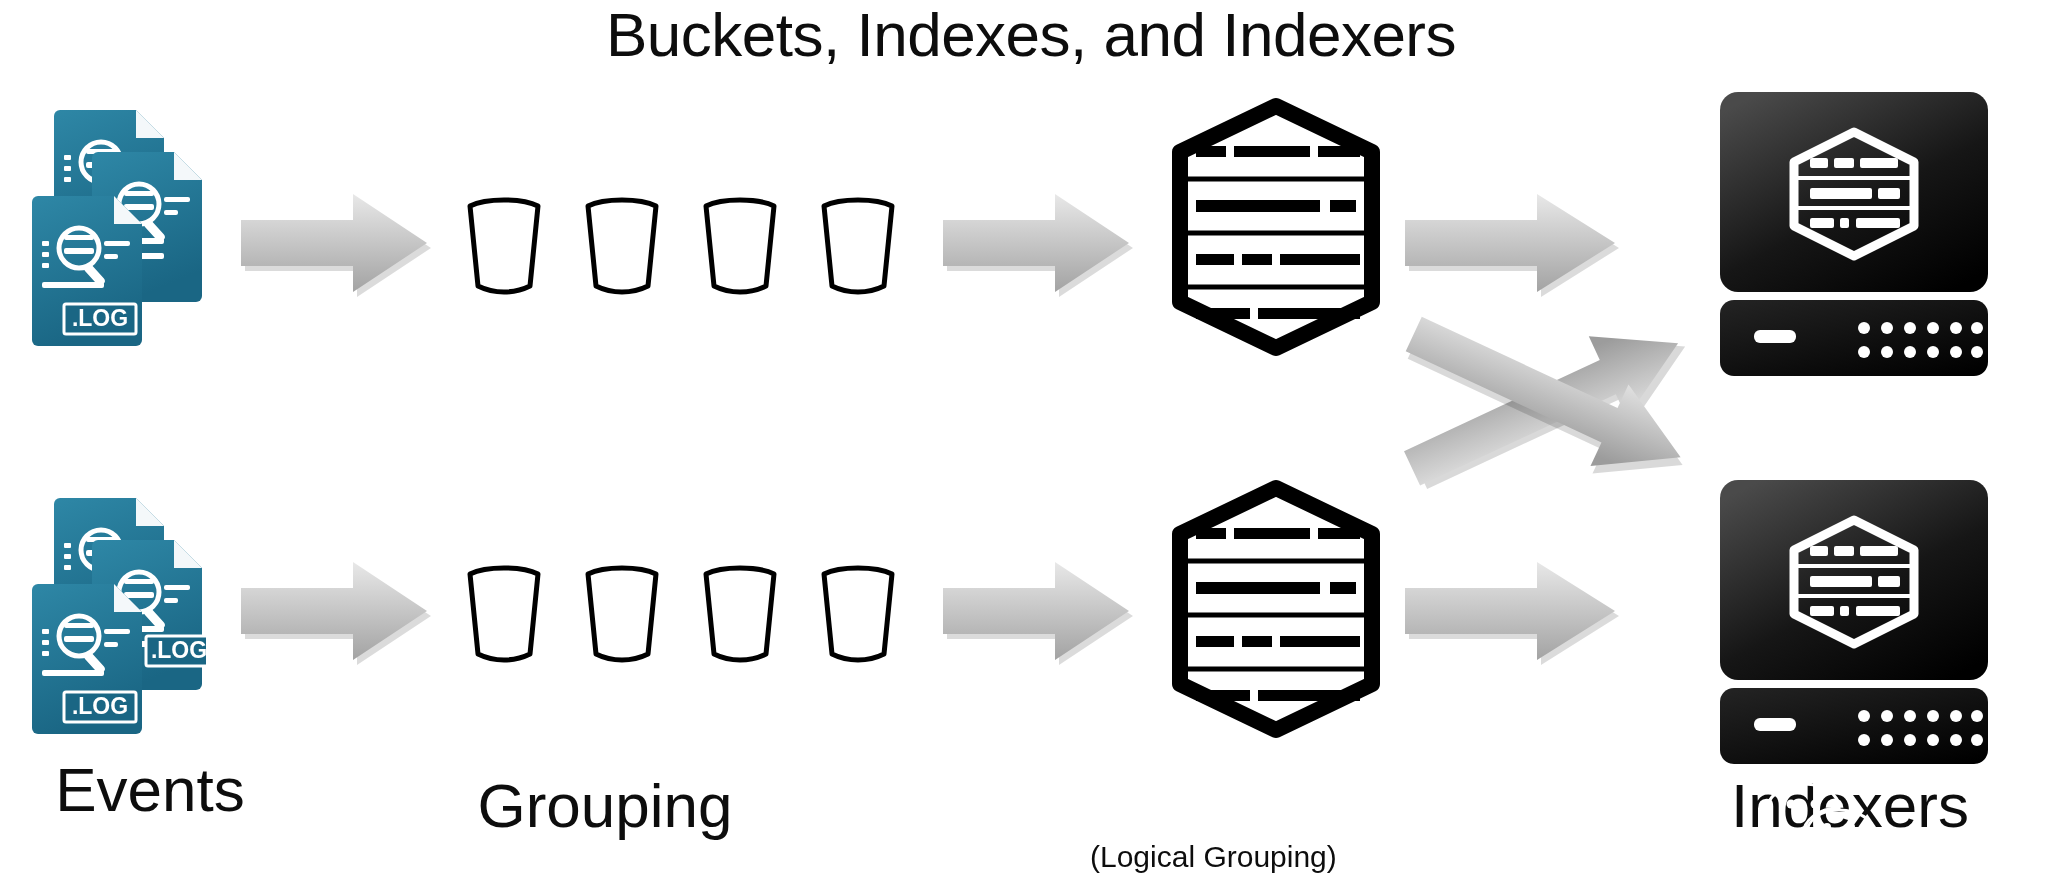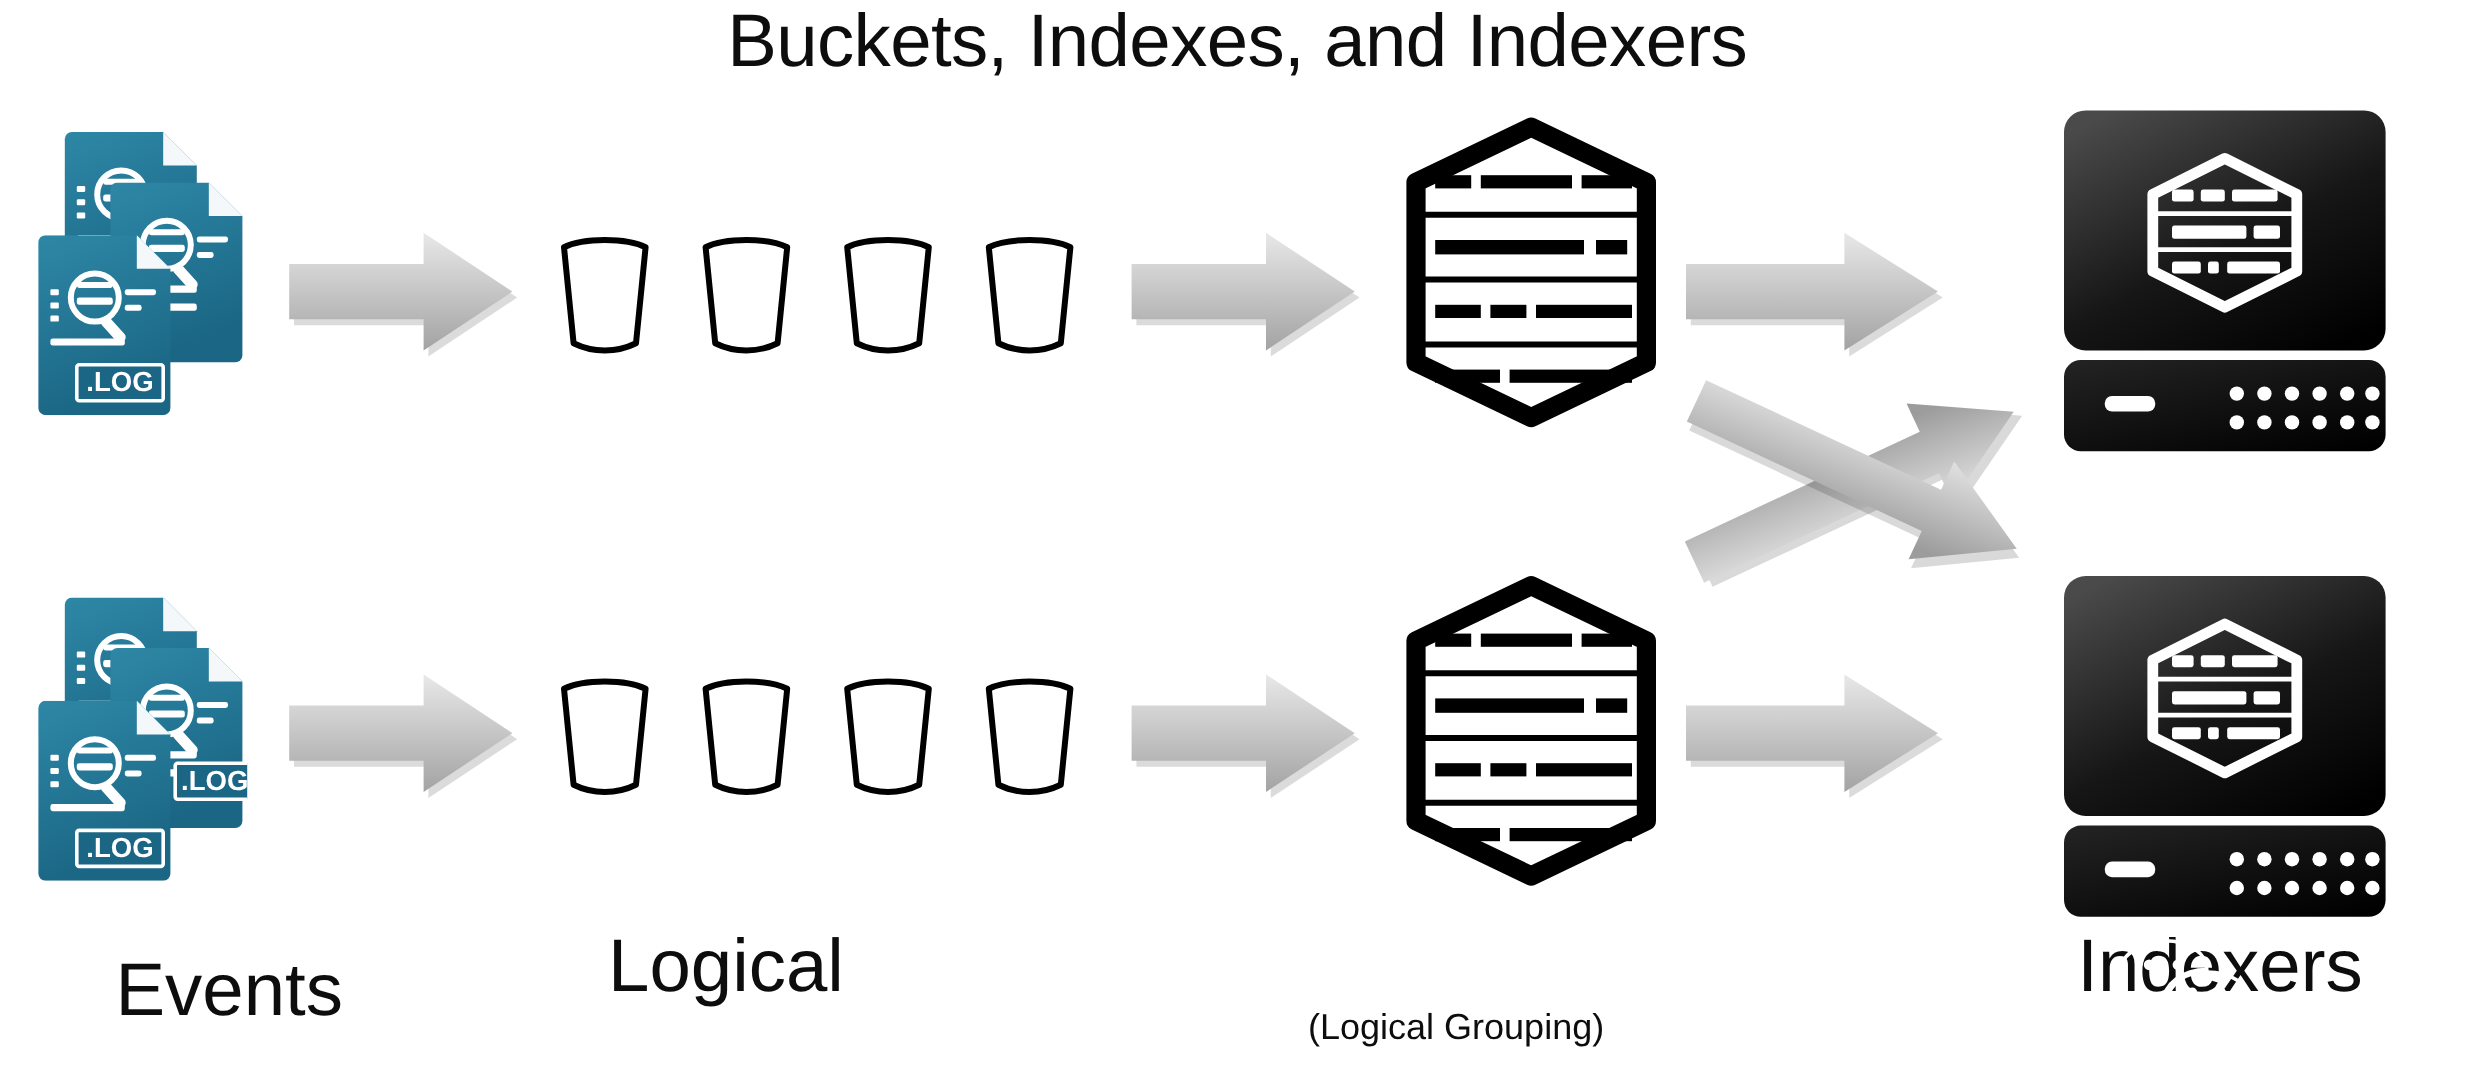--- a/index.html
+++ b/index.html
@@ -591,23 +591,23 @@
         <circle cx="146" cy="262" r="6"></circle>
           <circle cx="169" cy="262" r="6"></circle>
           <circle cx="192" cy="262" r="6"></circle>
         <circle cx="215" cy="262" r="6"></circle>
           <circle cx="238" cy="262" r="6"></circle>
           <circle cx="259" cy="262" r="6"></circle>
       </g>
     </svg>
   </div>
 
-  <div class="col-label" style="left:0px; top:795px; width:300px;padding-left:41px;">Events</div>
-
-  <div class="col-label" style="left:420px; top:775px; width:370px;">Logical</div>
+  <div class="col-label" style="left:0px; top:759px; width:300px;">Events</div>
+
+  <div class="col-label" style="left:420px; top:775px; width:370px;">Grouping</div>
 
   <div class="col-sub" style="left:1090px; top:842px; width:480px;">(Logical Grouping)</div>
 
   <div class="col-label" style="left:1640px; top:775px; width:420px;">Indexers</div>
 
   <div class="watermark" style="left:1760px; top:772px; width:130px; height:90px;">
     <svg viewBox="0 0 130 90">
       <g fill="none" stroke="#ffffff" stroke-width="3">
         <path d="M44 12 C22 12 6 25 6 41 C6 50 11 58 20 63 L16 76 L30 69 C35 71 40 72 45 72 C44 69 43 66 43 63 C43 48 59 36 79 36 C79 22 64 12 44 12 Z"></path>
         <path d="M79 38 C61 38 47 48 47 61 C47 74 61 84 79 84 C84 84 89 83 93 81 L105 87 L102 77 C110 73 114 67 114 61 C114 48 99 38 79 38 Z"></path>

